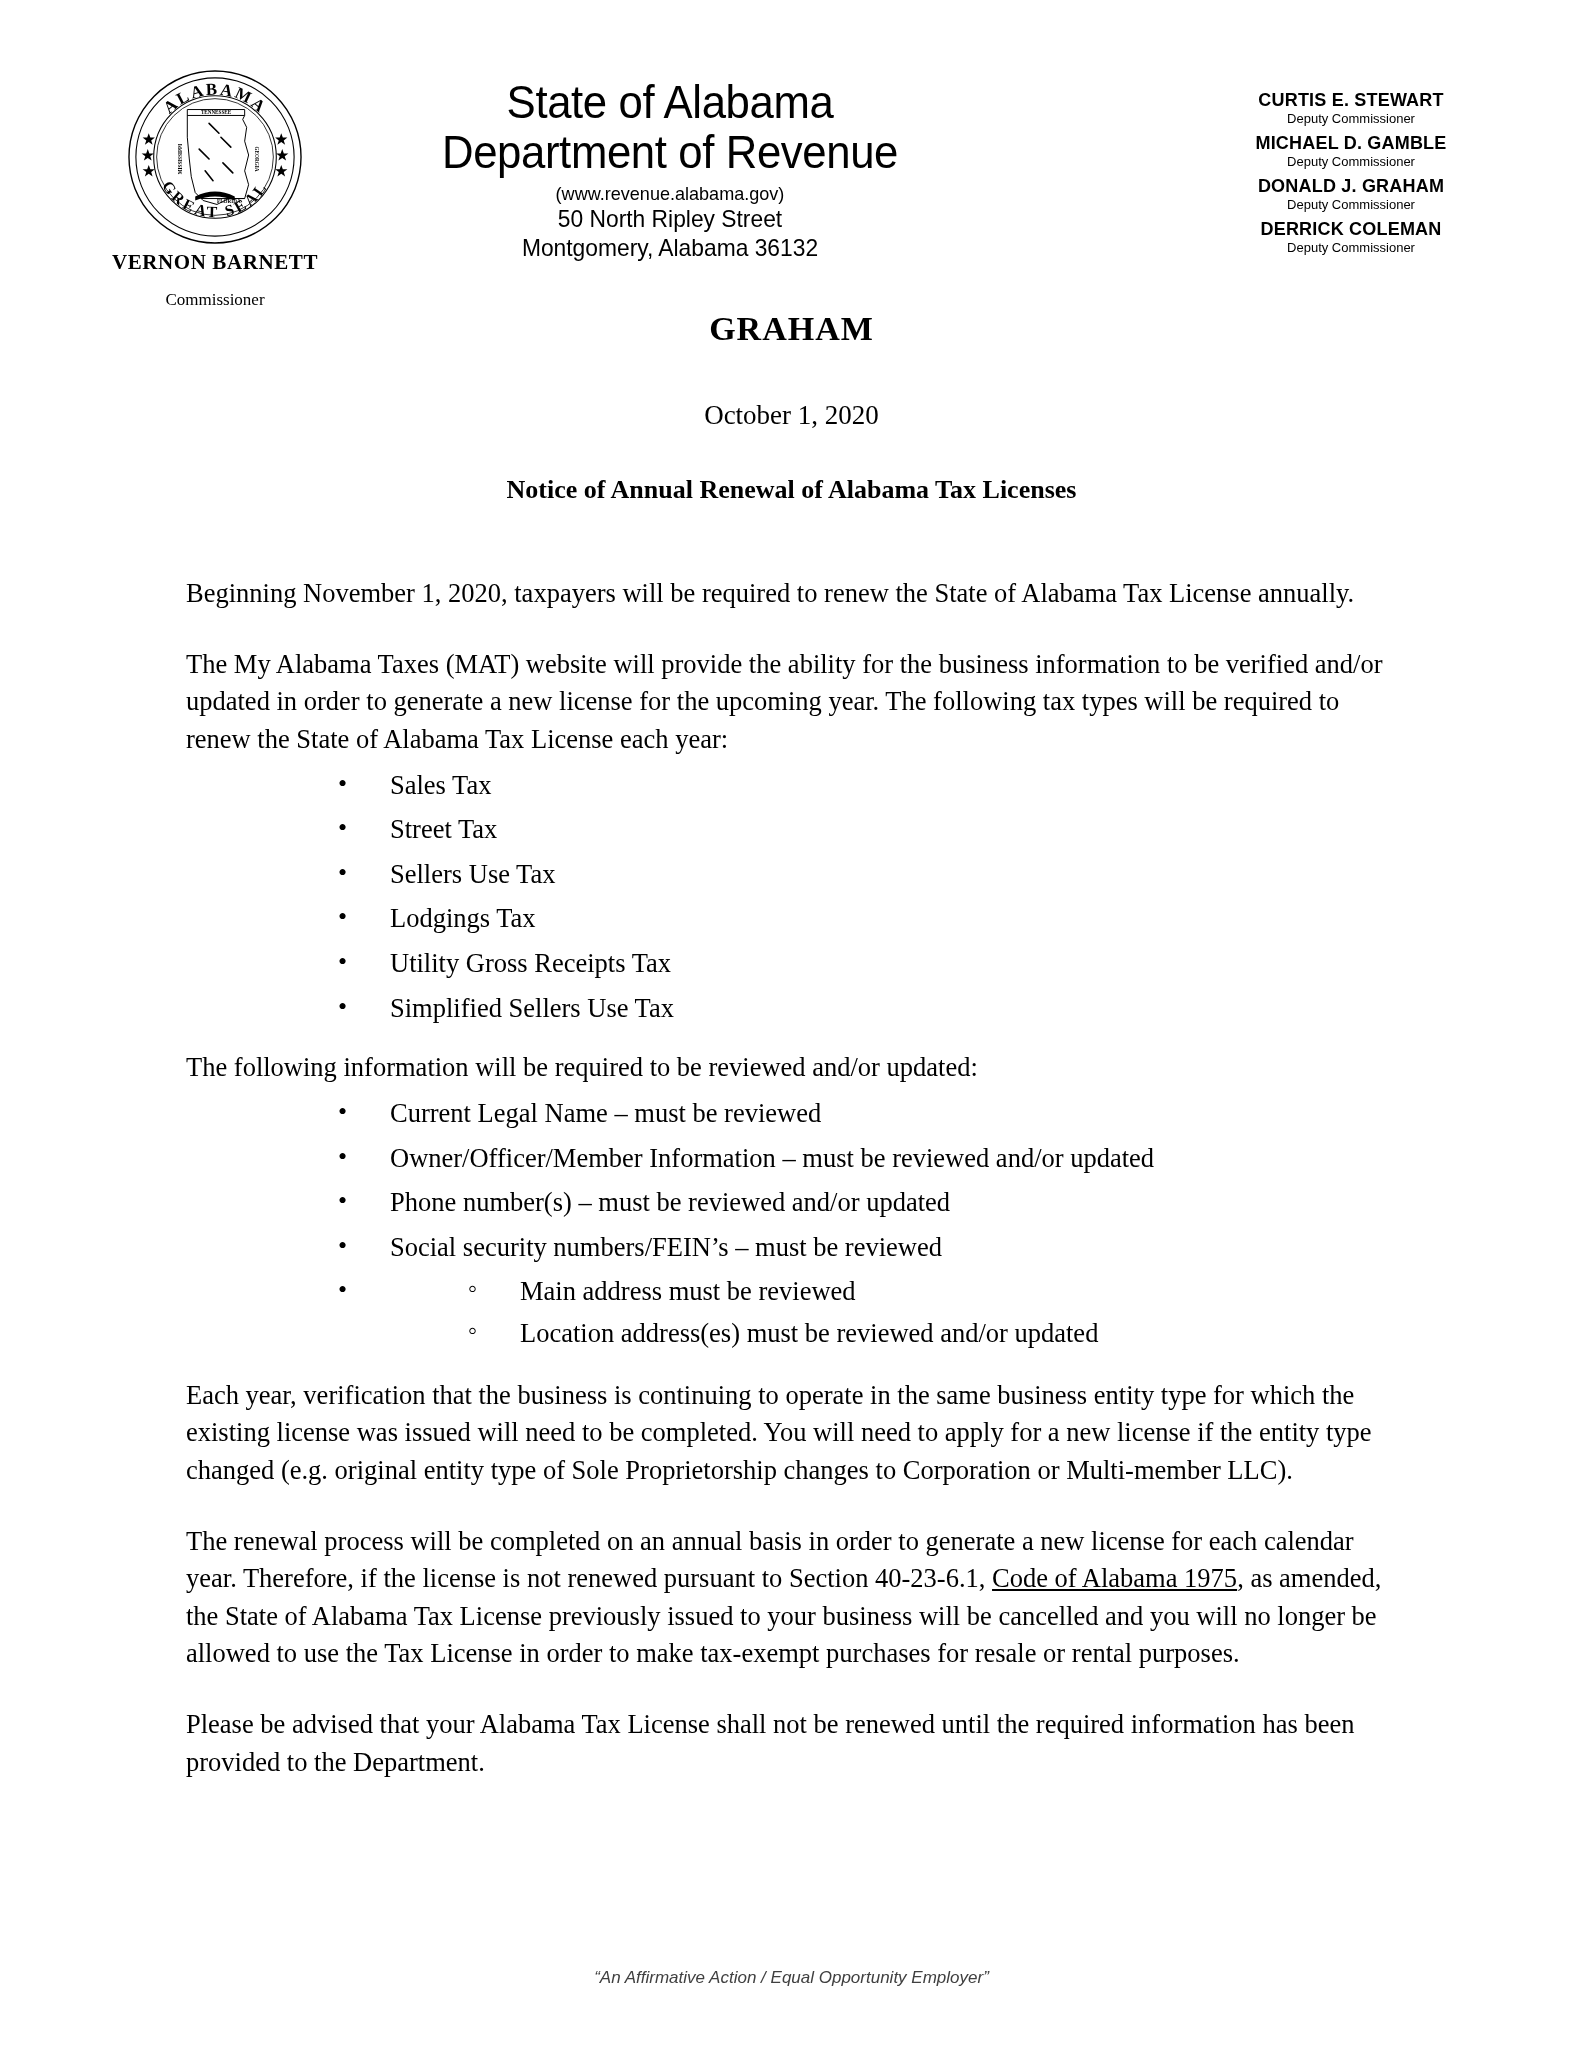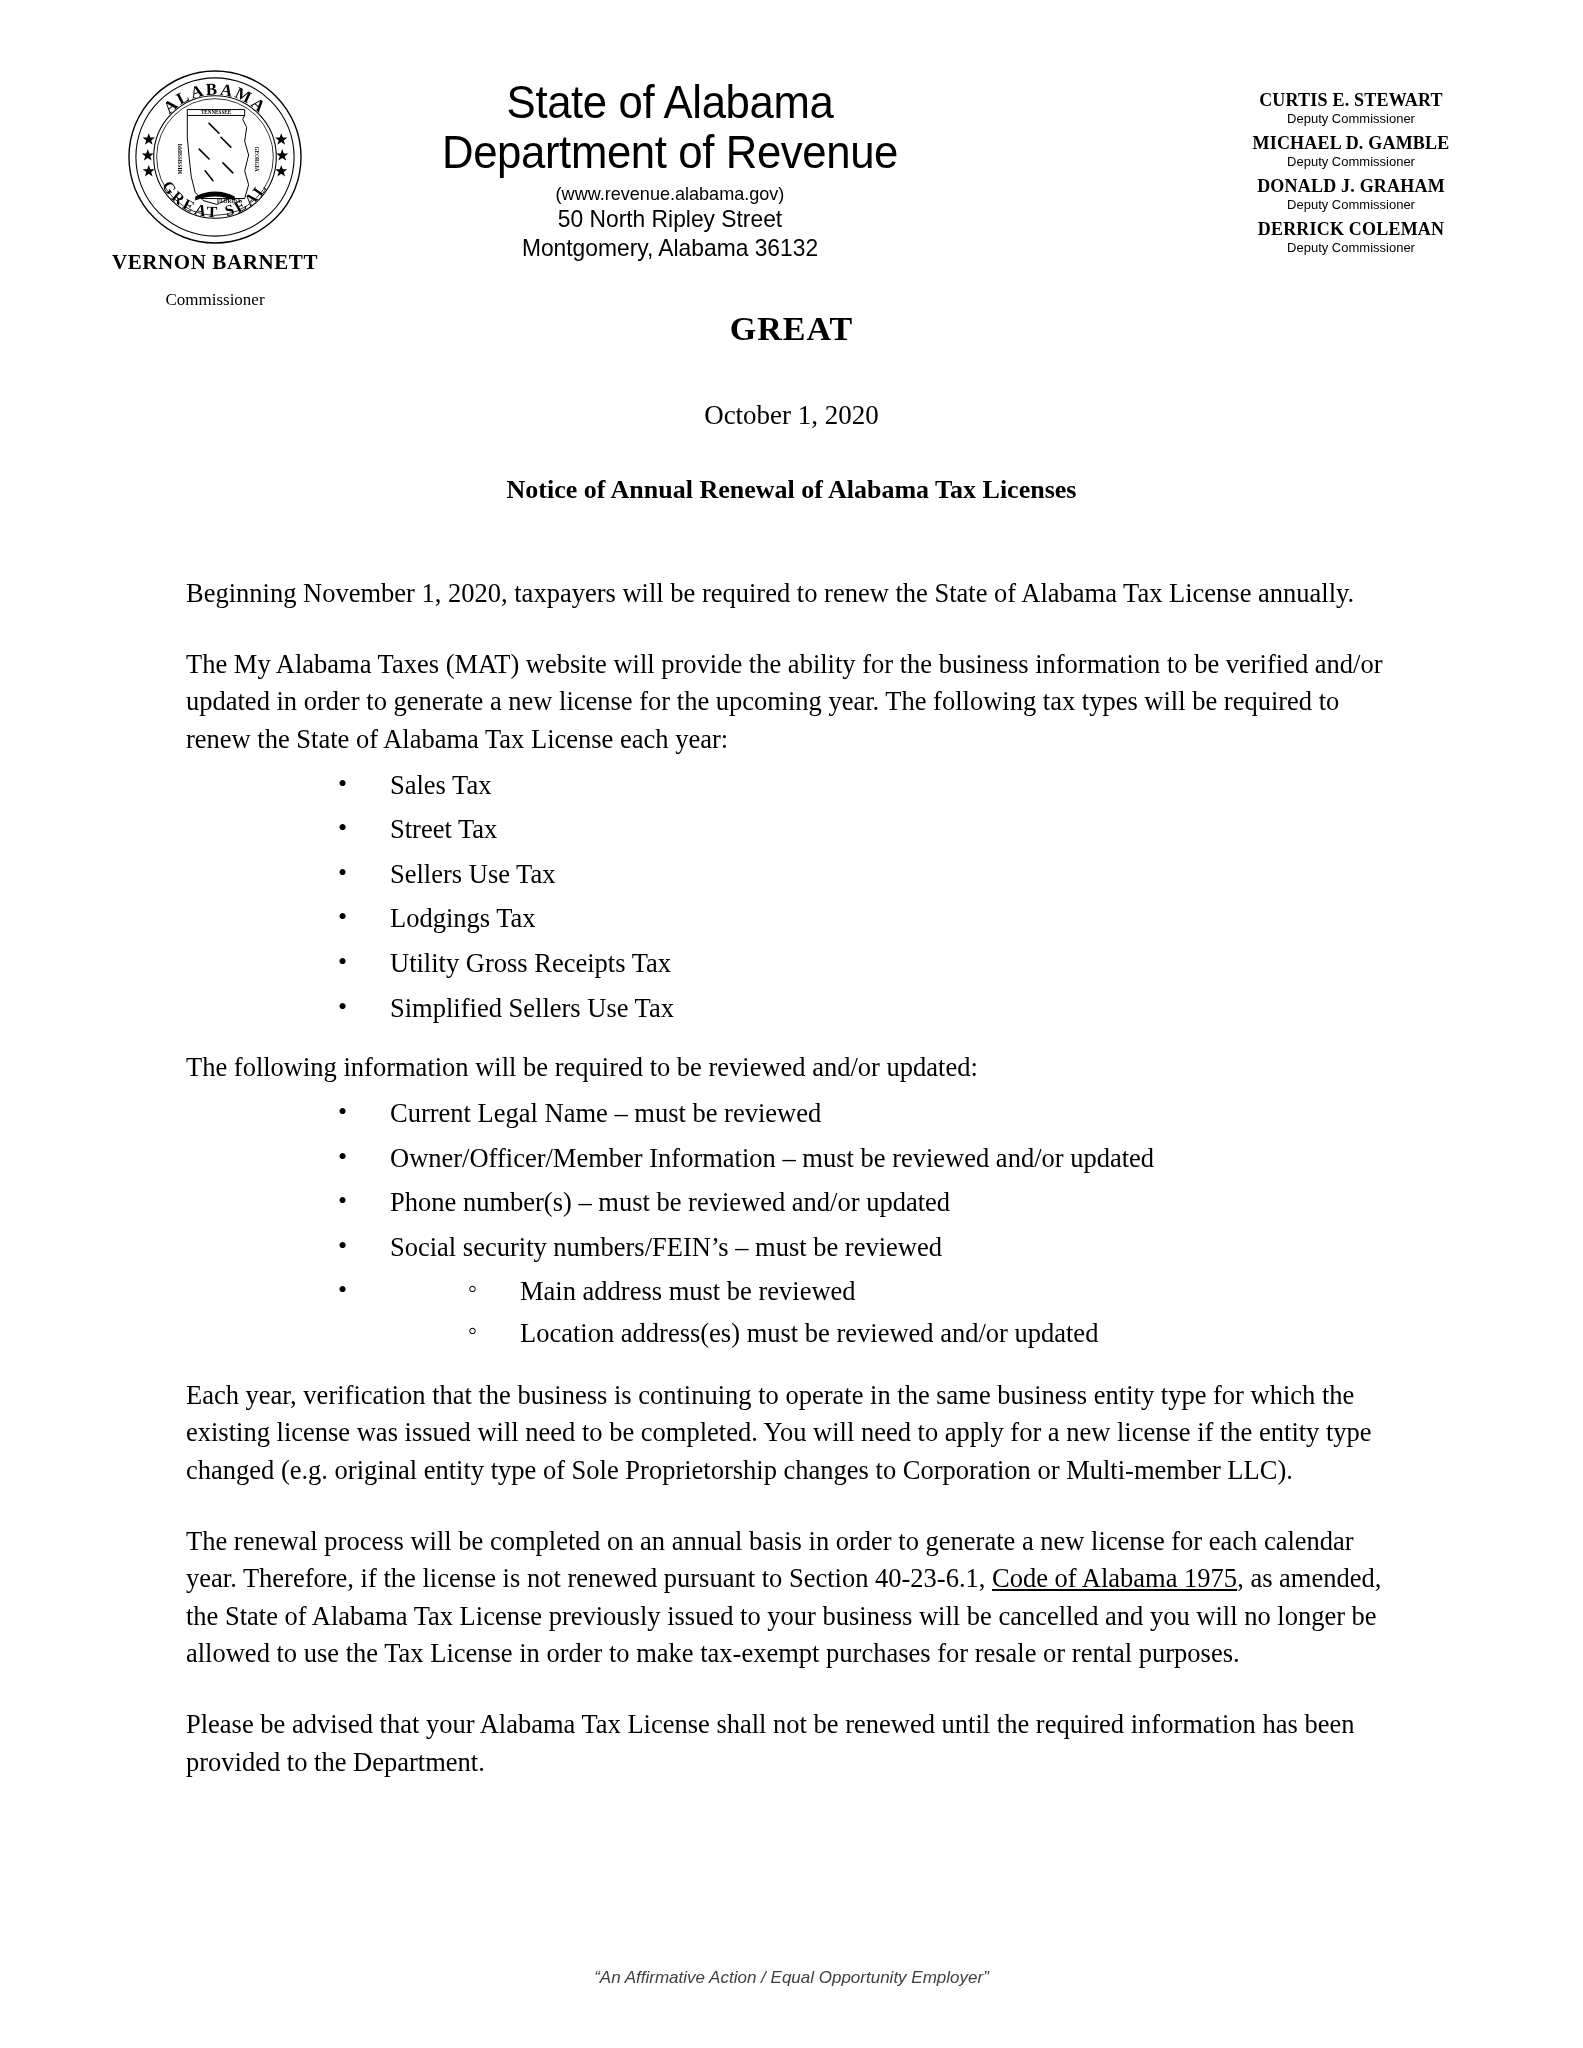--- a/index.html
+++ b/index.html
@@ -87,21 +87,21 @@
   
   .deputies {
     position: absolute;
     right: 92px;
     top: 90px;
     width: 280px;
     text-align: center;
   }
   .deputy { margin-bottom: 7px; }
   .deputy-name {
-    font-family: Liberation Serif, serif;
+    font-family: Liberation Sans, sans-serif;
     font-weight: bold;
     font-size: 18px;
     letter-spacing: 0.2px;
     white-space: nowrap;
   }
   .deputy-title {
     font-family: "Liberation Sans", "DejaVu Sans", sans-serif;
     font-size: 13px;
     margin-top: 0px;
   }
@@ -287,21 +287,21 @@
         <div class="deputy-name">DONALD J. GRAHAM</div>
         <div class="deputy-title">Deputy Commissioner</div>
       </div>
       <div class="deputy">
         <div class="deputy-name">DERRICK COLEMAN</div>
         <div class="deputy-title">Deputy Commissioner</div>
       </div>
     </div>
   </div>
 
-  <div class="notice-word">GREAT</div>
+  <div class="notice-word">GRAHAM</div>
   <div class="notice-date">October 1, 2020</div>
   <div class="notice-subject">Notice of Annual Renewal of Alabama Tax Licenses</div>
 
   <div class="body-area">
 
     <p class="para">Beginning November 1, 2020, taxpayers will be required to renew the State of Alabama Tax License annually.</p>
 
     <p class="para tight">The My Alabama Taxes (MAT) website will provide the ability for the business information to be verified and/or updated in order to generate a new license for the upcoming year.  The following tax types will be required to renew the State of Alabama Tax License each year:</p>
 
     <ul class="bullets compact">

